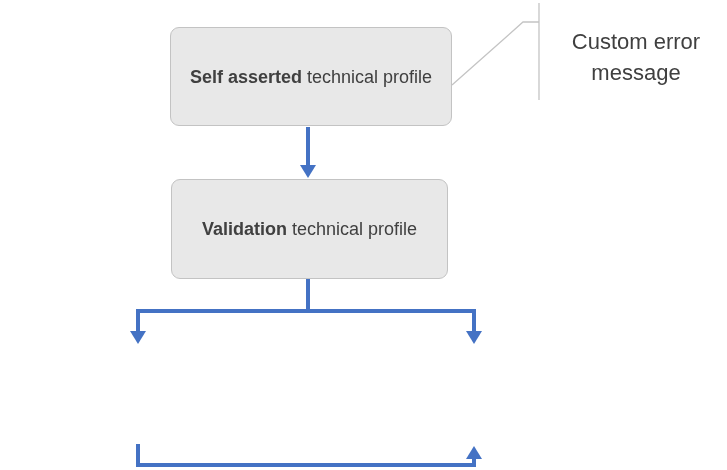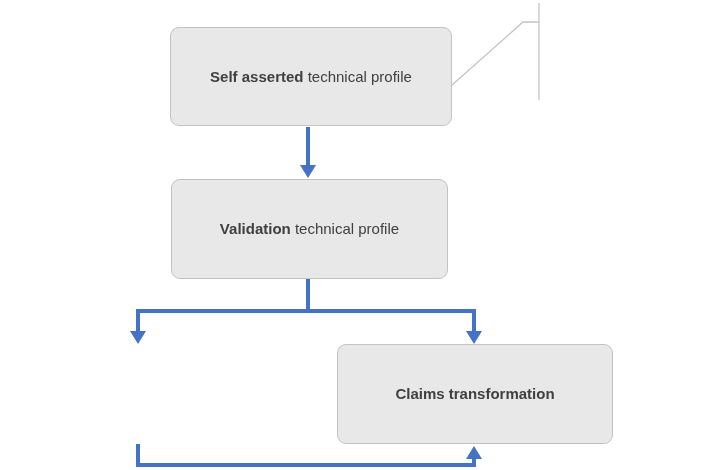--- a/index.html
+++ b/index.html
@@ -22,21 +22,21 @@
   .node {
     position: absolute;
     z-index: 2;
     background: #e8e8e8;
     border: 1px solid #c3c3c3;
     border-radius: 9px;
     display: flex;
     align-items: center;
     justify-content: center;
     text-align: center;
-    font-size: 15px;
+    font-size: 18px;
     line-height: 38px;
     color: #404040;
     box-sizing: border-box;
   }
   .node .bold { font-weight: 700; }
   #node-self-asserted { left: 170px; top: 27px;  width: 282px; height: 99px;  padding: 0 18px; }
   #node-validation    { left: 171px; top: 179px; width: 277px; height: 100px; padding: 0 20px; }
   #node-claims-tp     { left: 2px;   top: 344px; width: 283px; height: 101px; padding: 0 20px; }
   #node-claims        { left: 337px; top: 344px; width: 276px; height: 100px; padding: 0 12px; }
   .callout-text {
@@ -86,20 +86,16 @@
     </div>
   </div>
 
   <div class="node" id="node-validation">
     <div>
       <span class="bold">Validation</span><span> technical profile</span>
     </div>
   </div>
 
 
-  <div class="node" id="node-claims">
-    <div>
-      <span class="bold">Claims transformation</span><span></span>
-    </div>
-  </div>
 
+  <div class="callout-text">Custom error message</div>
 
 </div>
 
 </body></html>

